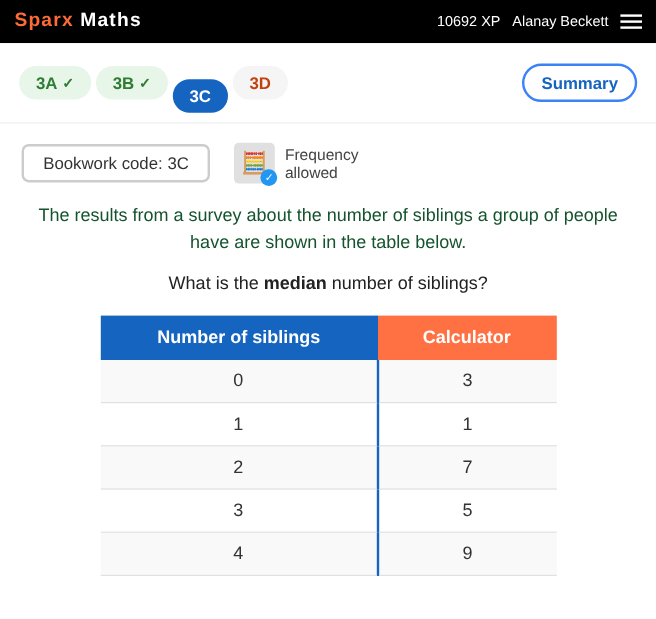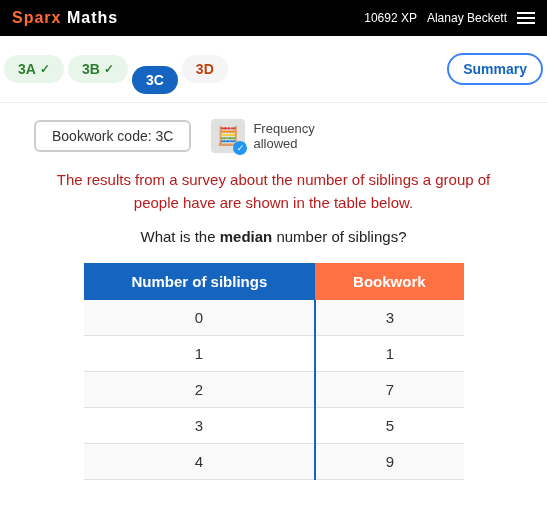--- a/index.html
+++ b/index.html
@@ -44,21 +44,21 @@
       display: block;
       width: 18px;
       height: 2px;
       background: #fff;
     }
 
     
     .tab-bar {
       display: flex;
       align-items: center;
-      padding: 8px 4px;
+      padding: 8px 16px;
       gap: 4px;
       background: #fff;
       border-bottom: 1px solid #eee;
     }
     .tab {
       padding: 6px 14px;
       border-radius: 20px;
       font-size: 14px;
       font-weight: 600;
       cursor: pointer;
@@ -85,21 +85,21 @@
       border: 2px solid #3b82f6;
       margin-left: auto;
     }
     .checkmark {
       color: #2e7d32;
       font-size: 12px;
     }
 
     
     .content {
-      padding: 16px 34px;
+      padding: 16px 18px;
     }
 
     
     .bookwork-row {
       display: flex;
       align-items: center;
       gap: 20px;
       margin-bottom: 16px;
     }
     .bookwork-badge {
@@ -139,21 +139,21 @@
       height: 14px;
       font-size: 9px;
       display: flex;
       align-items: center;
       justify-content: center;
     }
 
     
     .question-text {
       font-size: 15px;
-      color: #b91c1c;
+      color: #14532d;
       line-height: 1.5;
       margin-bottom: 14px;
       text-align: center;
     }
     .sub-question {
       font-size: 15px;
       color: #222;
       text-align: center;
       margin-bottom: 18px;
     }
@@ -266,21 +266,21 @@
     <span>What is the</span>
     <strong>median</strong>
     <span> </span><span>number of siblings?</span>
   </div>
 
   <div class="table-container">
     <table>
       <thead>
         <tr>
           <th>Number of siblings</th>
-          <th>Bookwork</th>
+          <th>Calculator</th>
         </tr>
       </thead>
       <tbody id="table-body">
       <tr>
       <td>0</td>
       <td>3</td>
     </tr>
           <tr>
       <td>1</td>
       <td>1</td>

